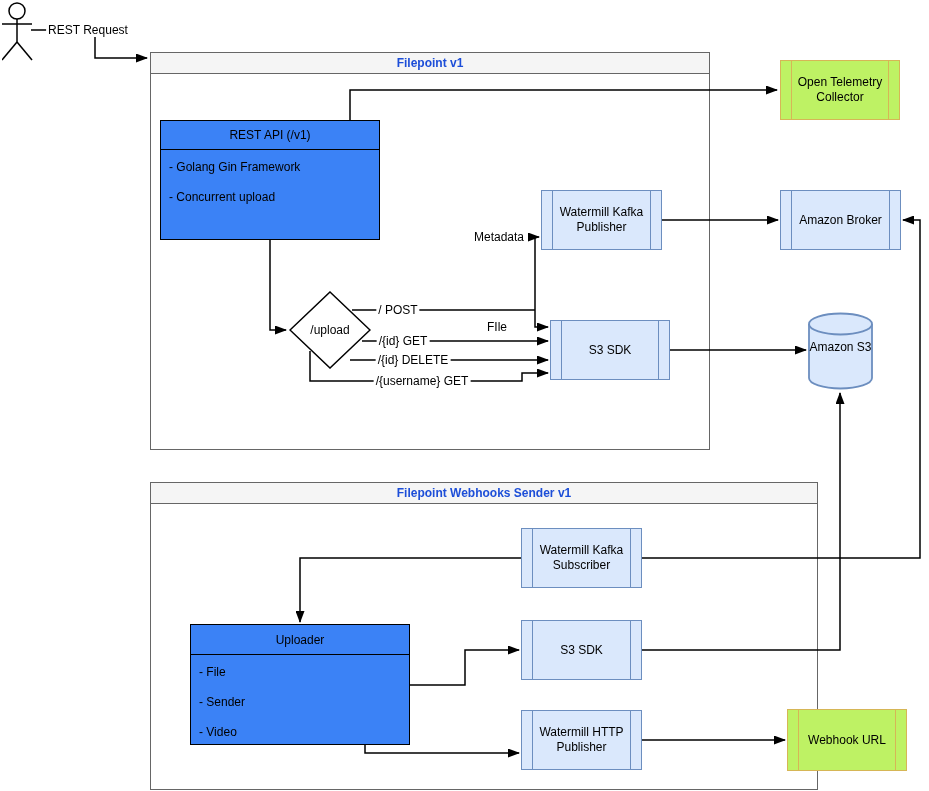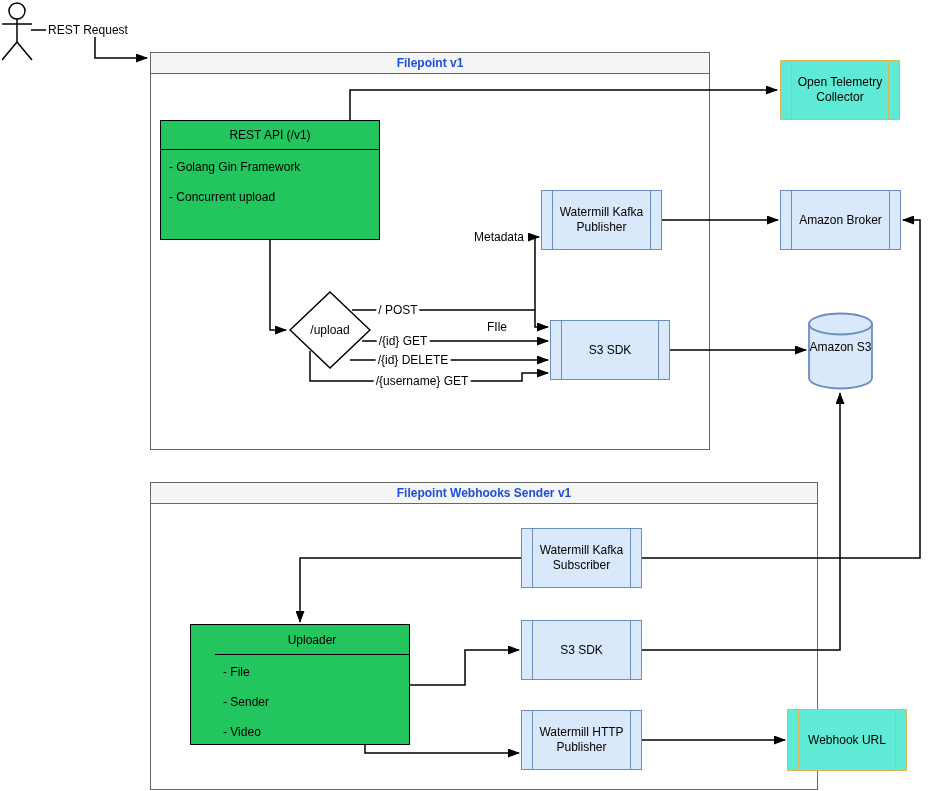--- a/index.html
+++ b/index.html
@@ -11,23 +11,23 @@
   svg.edges{position:absolute;left:0;top:0;z-index:2;}
   .container{position:absolute;border:1px solid #666;box-sizing:border-box;background:transparent;z-index:1;}
   .chead{height:20px;background:#f5f5f5;border-bottom:1px solid #666;display:flex;align-items:center;justify-content:center;font-weight:bold;color:#1d4ed8;}
   .node{position:absolute;box-sizing:border-box;display:flex;align-items:center;justify-content:center;text-align:center;line-height:1.25;z-index:3;}
   .proc{border:1px solid;}
   .proc .stripe{position:absolute;top:0;bottom:0;width:1px;}
   .stripe.left{left:10px;}
   .stripe.right{right:10px;}
   .blue{background:#dae8fc;border-color:#6c8ebf;}
   .blue .stripe{background:#6c8ebf;}
-  .yellow{background:#5eead4;border-color:#d6b656;}
+  .yellow{background:#bef264;border-color:#d6b656;}
   .yellow .stripe{background:#d6b656;}
-  .classbox{position:absolute;box-sizing:border-box;border:1px solid #000;background:#22c55e;z-index:3;}
+  .classbox{position:absolute;box-sizing:border-box;border:1px solid #000;background:#3b82f6;z-index:3;}
   .classbox .ctitle{display:flex;align-items:center;justify-content:center;border-bottom:1px solid #000;}
   .classbox .citem{height:30px;display:flex;align-items:center;padding-left:8px;}
   .shape{position:absolute;z-index:3;}
   .shape .slabel{position:absolute;left:0;right:0;text-align:center;}
   .elabel{position:absolute;transform:translate(-50%,-50%);background:#fff;padding:0 2px;white-space:nowrap;z-index:4;}
 </style>
 </head>
 <body>
 
 <div id="canvas">
@@ -122,21 +122,21 @@
     </svg>
     <div class="slabel" style="top:28px;">Amazon S3</div>
   </div>
 
   <div class="node proc blue" style="left:521px;top:528px;width:121px;height:60px;">
     <div class="stripe left"></div>
     <div class="stripe right"></div>
     <span style="padding:0 14px;">Watermill Kafka Subscriber</span>
   </div>
 
-  <div class="classbox" style="left:190px;top:624px;width:220px;height:121px;padding-left:24px;">
+  <div class="classbox" style="left:190px;top:624px;width:220px;height:121px;">
     <div class="ctitle" style="height:29px;">Uploader</div>
     <div style="padding-top:2px;">
       <div class="citem">- File</div>
       <div class="citem">- Sender</div>
       <div class="citem">- Video</div>
     </div>
   </div>
 
   <div class="node proc blue" style="left:521px;top:620px;width:121px;height:60px;">
     <div class="stripe left"></div>

